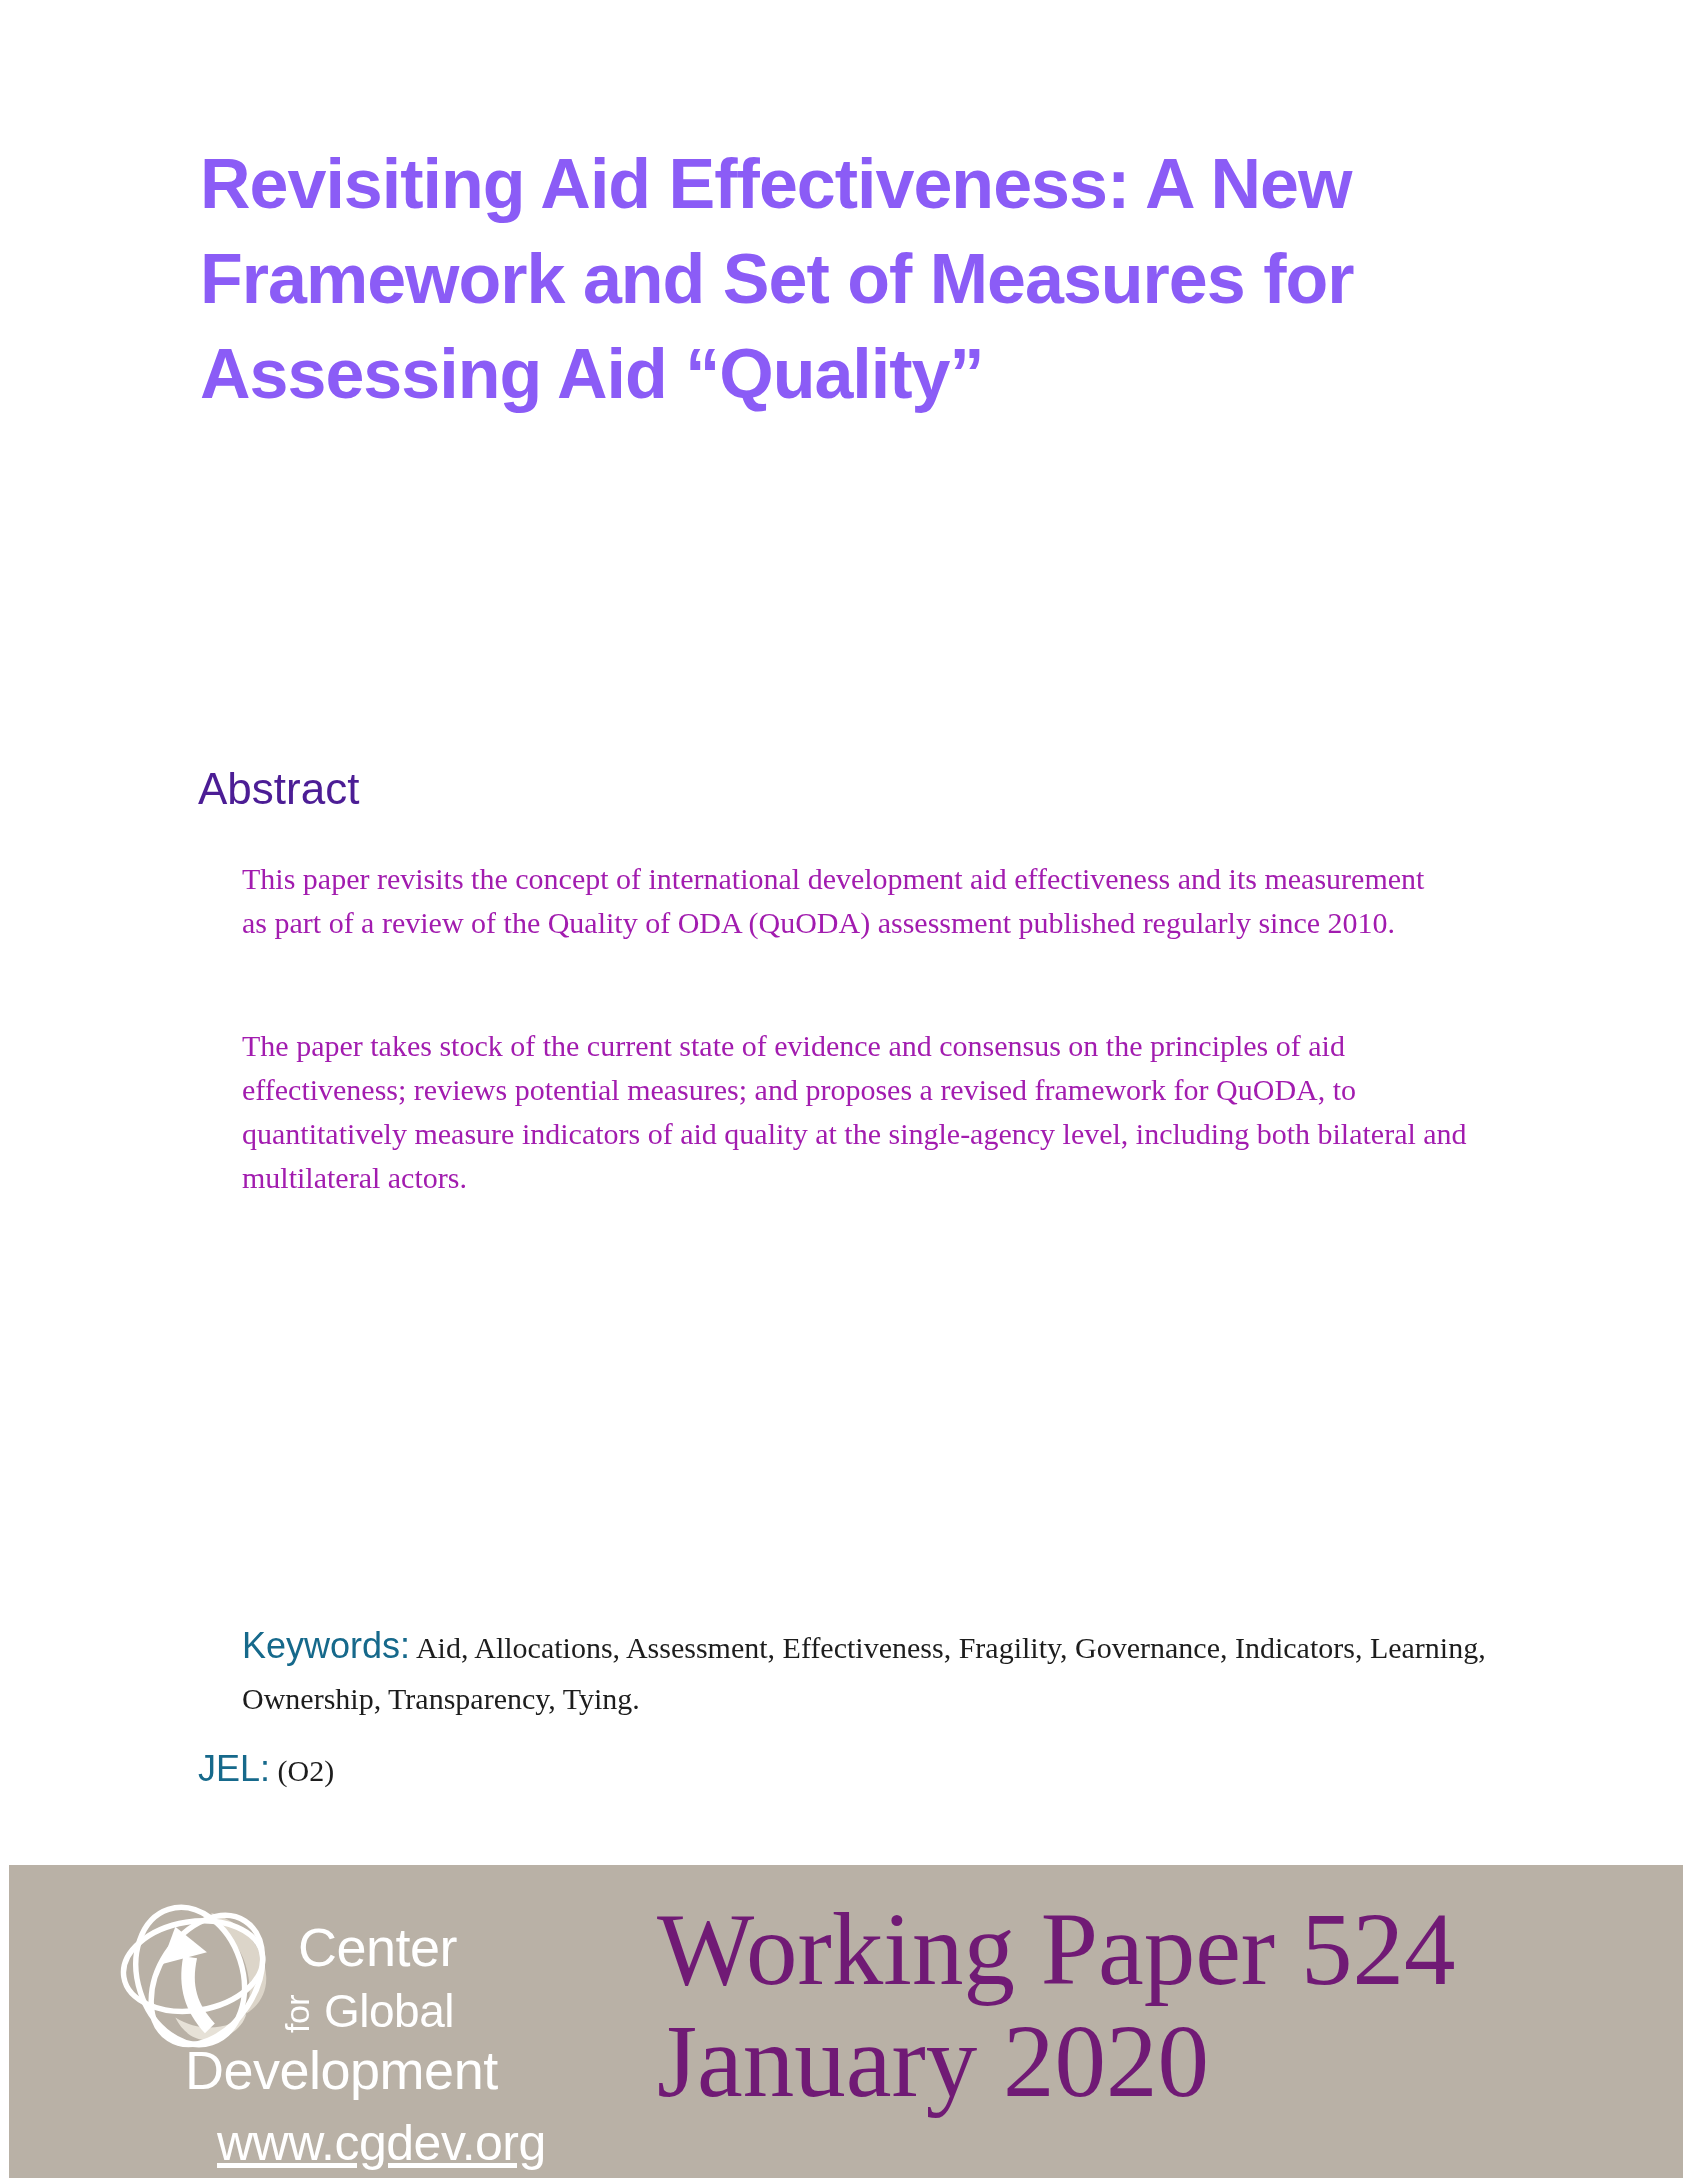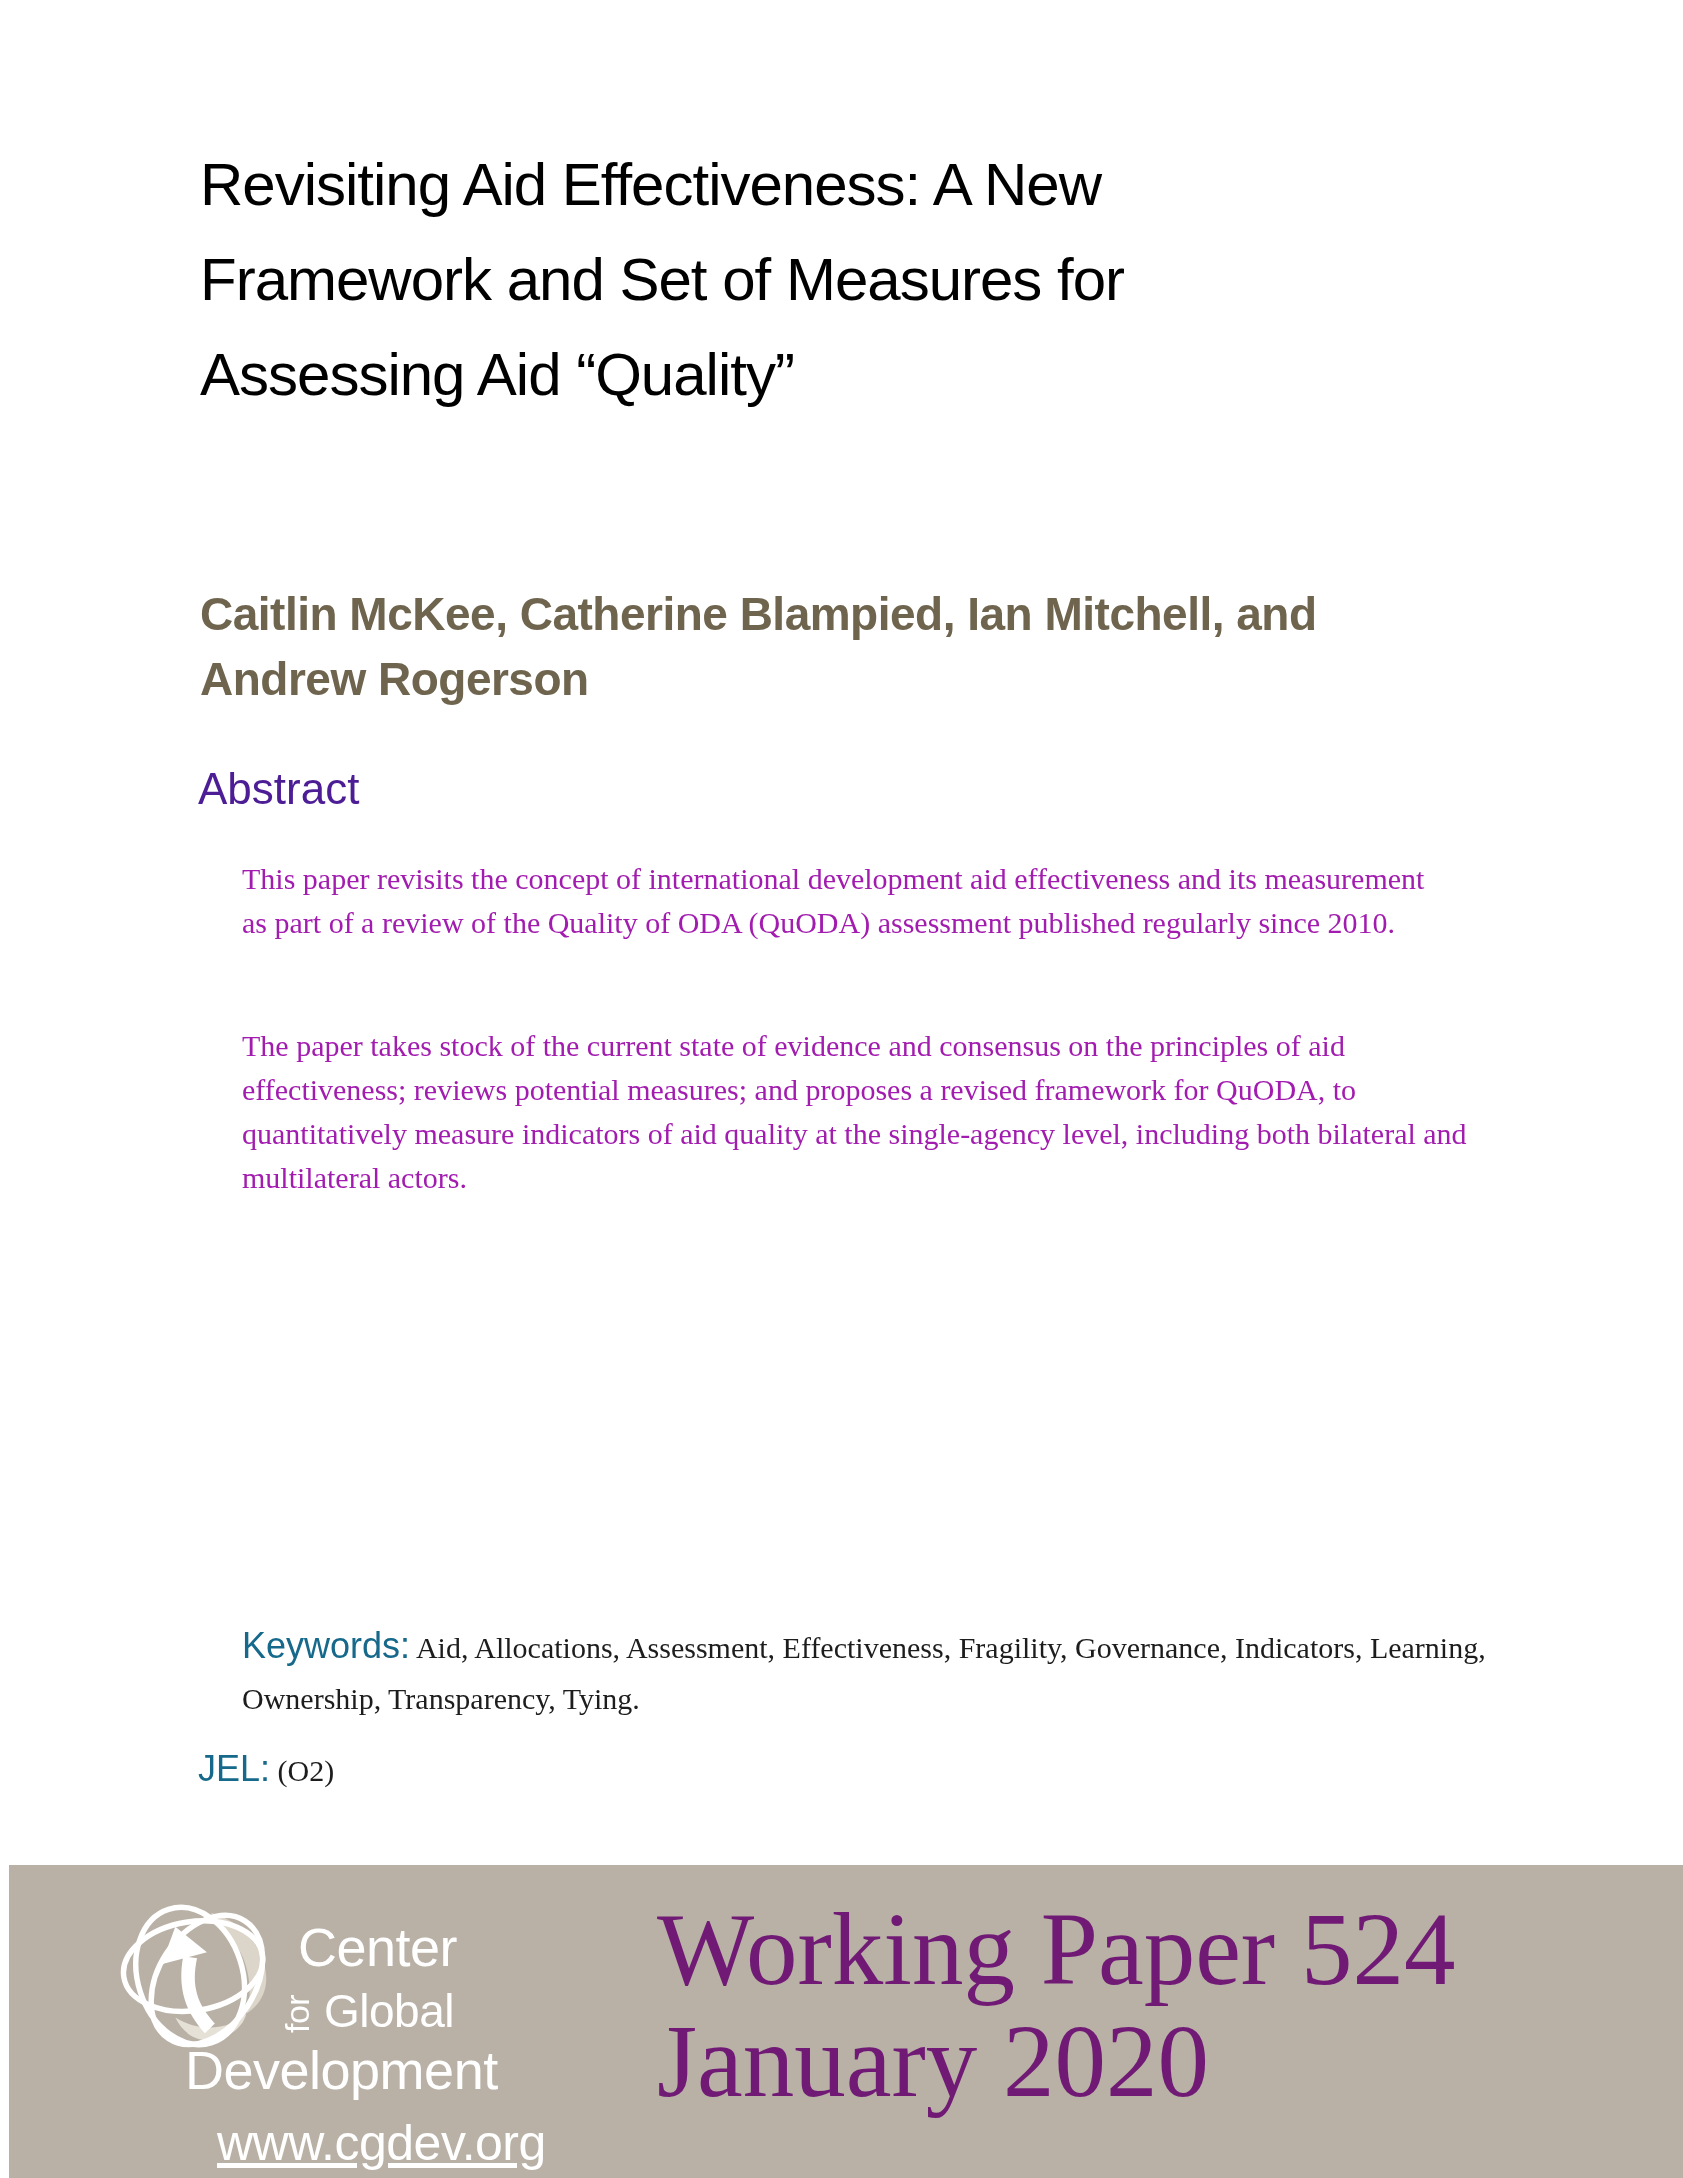--- a/index.html
+++ b/index.html
@@ -6,24 +6,24 @@
   .page{
     position:relative;
     width:1683px;height:2178px;
     background:#ffffff;
     overflow:hidden;
     font-family:"Liberation Sans",sans-serif;
   }
   .title{
     position:absolute;left:200px;top:137px;width:1386px;
     font-family:"Liberation Sans",sans-serif;
-    font-weight:normal;
-    font-size:60px;line-height:95px;
+    font-weight:bold;
+    font-size:70px;line-height:95px;
     letter-spacing:-1px;
-    color:#000000;
+    color:#8b5cf6;
     white-space:pre-line;
   }
   .authors{
     position:absolute;left:200px;top:582px;width:1386px;
     font-weight:bold;
     font-size:46px;line-height:65px;
     letter-spacing:-0.5px;
     color:#6F654F;
     white-space:pre-line;
   }
@@ -97,22 +97,20 @@
 </style>
 </head>
 <body>
 
 <div class="page">
 
   <div class="title">Revisiting Aid Effectiveness: A New
 Framework and Set of Measures for
 Assessing Aid “Quality”</div>
 
-  <div class="authors">Caitlin McKee, Catherine Blampied, Ian Mitchell, and
-Andrew Rogerson</div>
 
   <div class="abstract-heading">Abstract</div>
 
   <div class="body-text para1">This paper revisits the concept of international development aid effectiveness and its measurement
 as part of a review of the Quality of ODA (QuODA) assessment published regularly since 2010.</div>
 
   <div class="body-text para2">The paper takes stock of the current state of evidence and consensus on the principles of aid
 effectiveness; reviews potential measures; and proposes a revised framework for QuODA, to
 quantitatively measure indicators of aid quality at the single-agency level, including both bilateral and
 multilateral actors.</div>

